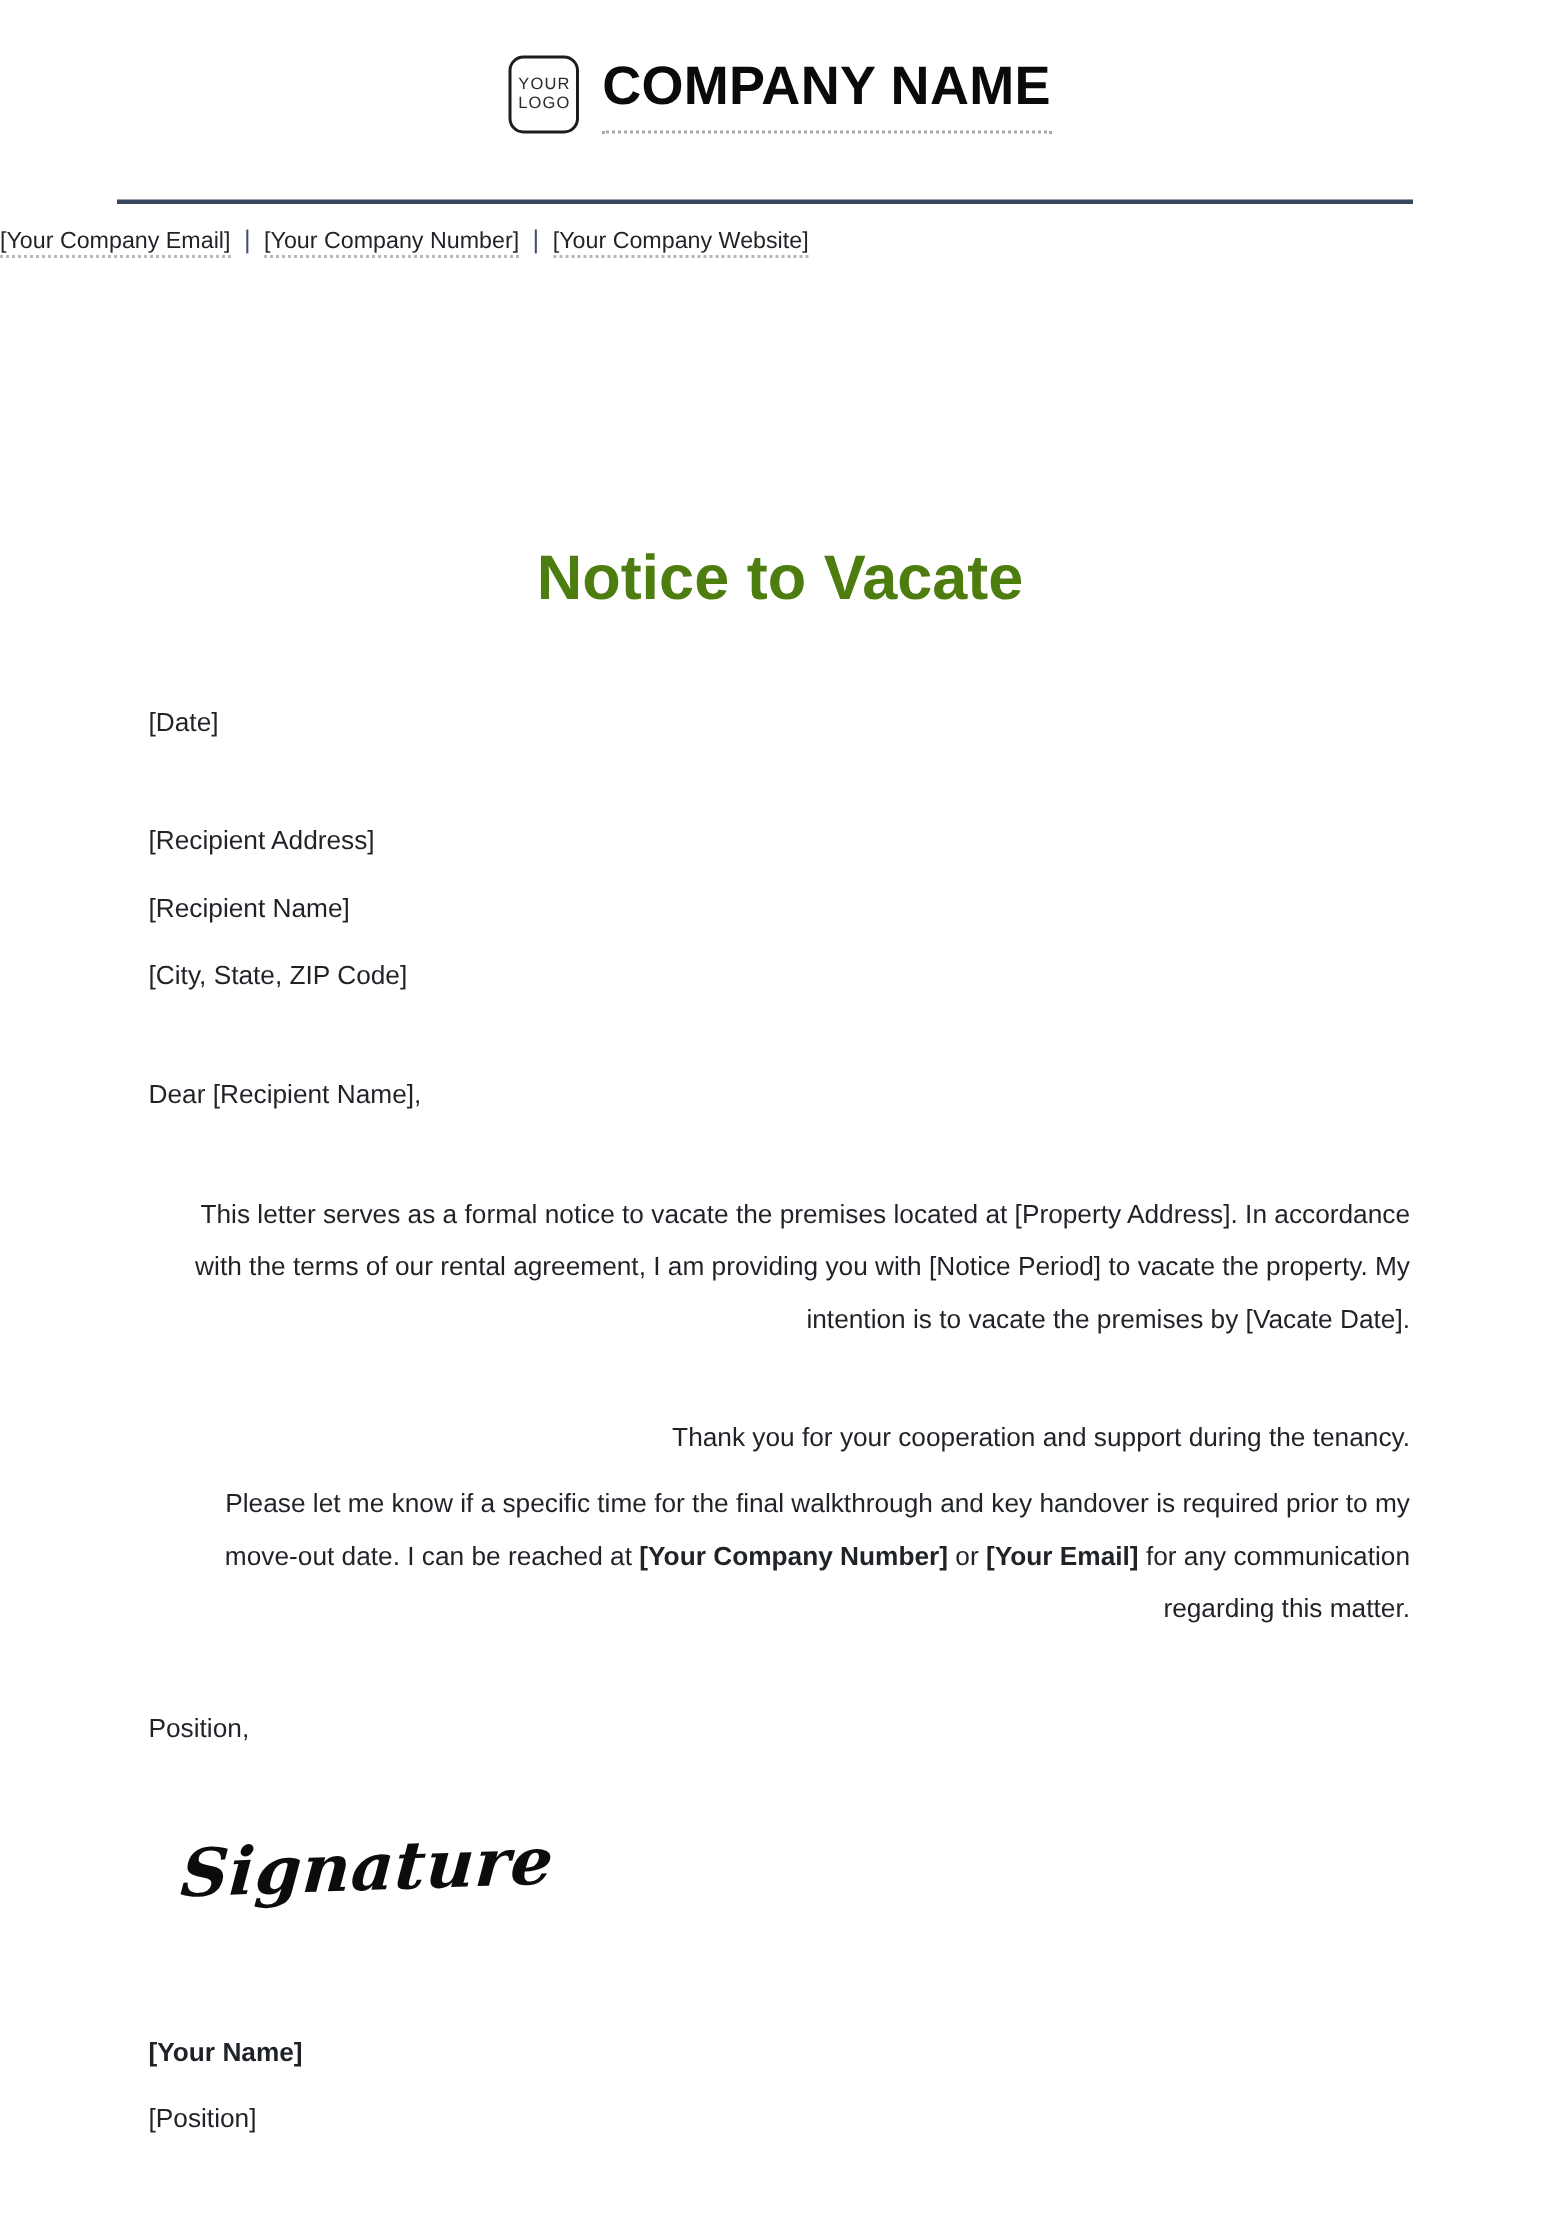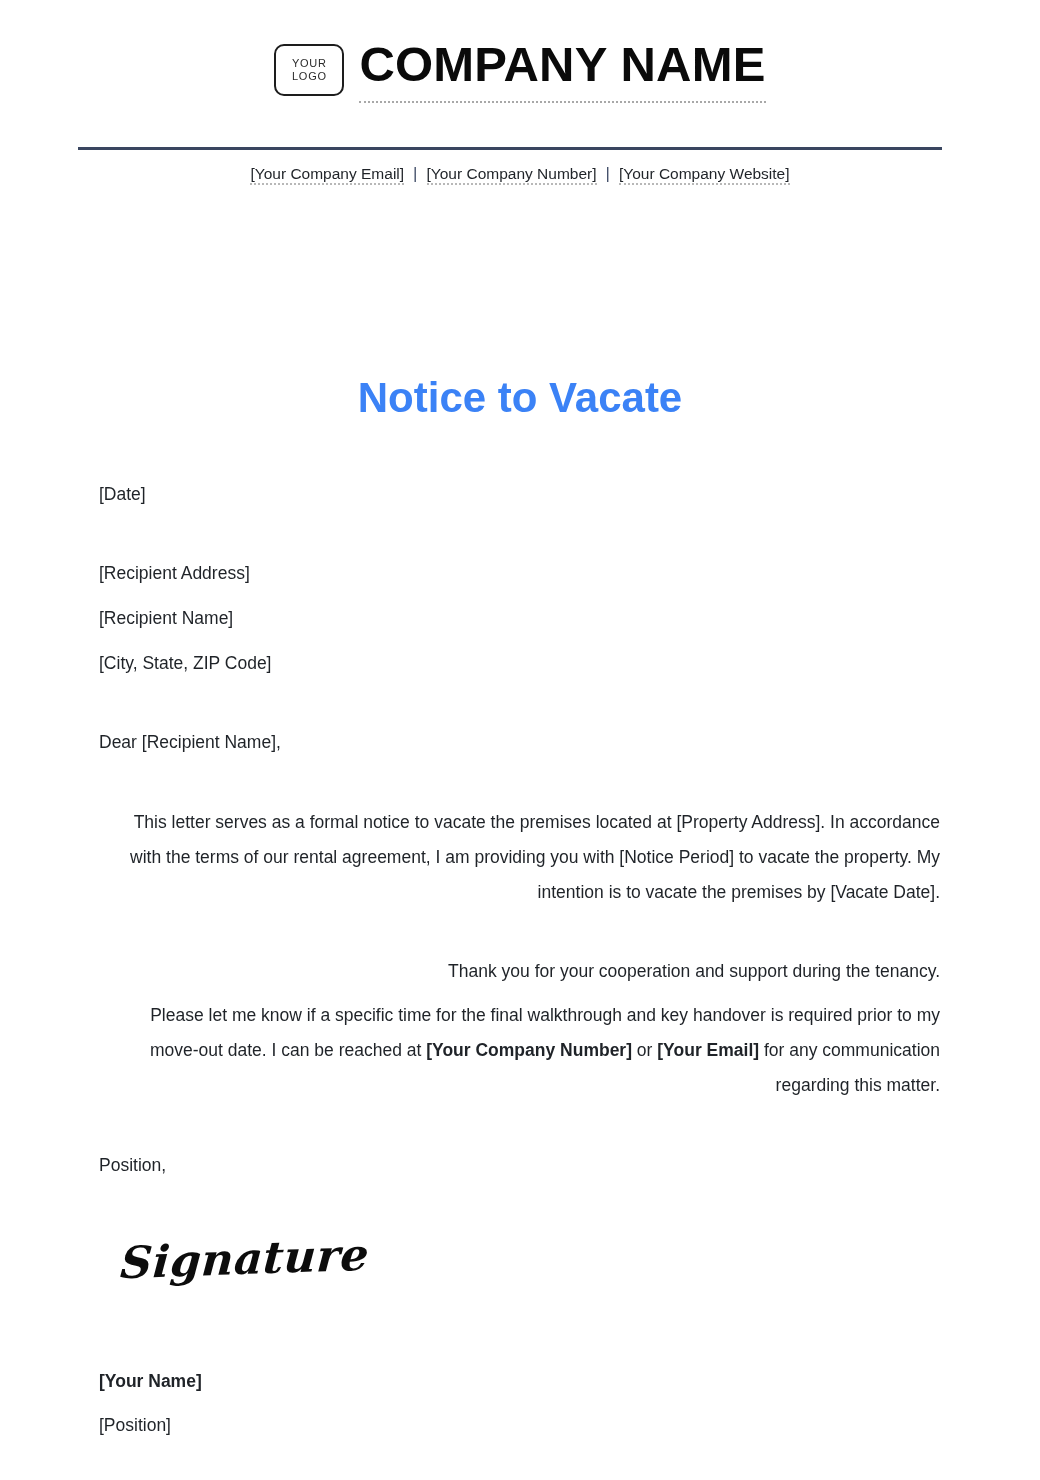--- a/index.html
+++ b/index.html
@@ -12,48 +12,48 @@
     overflow:hidden;
   }
   .page { width:100%; height:100%; }
 
   
   .header {
     display:flex; justify-content:center; align-items:center;
     gap:15px; padding-top:36px;
   }
   .logo-box {
-    width:70px; height:52px;
+    width:47px; height:52px;
     border:2px solid #1d1d1d; border-radius:10px;
     display:flex; flex-direction:column; justify-content:center; align-items:center;
     font-size:11px; line-height:13px; letter-spacing:0.8px;
     color:#2b2b2b; font-weight:400;
   }
   .company-name {
-    font-size:49px; font-weight:800; letter-spacing:0.2px; color:#0a0a0a;
+    font-size:36px; font-weight:800; letter-spacing:0.2px; color:#0a0a0a;
     border-bottom:2px dotted #a8a8a8; padding-bottom:9px;
     font-family:"Liberation Sans", sans-serif;
   }
   .rule {
     margin:44px 0 0 78px; width:864px; height:3px;
     background:#3a4660;
   }
   .contact {
-    text-align:center; margin-top:14px;
+    text-align:left; margin-top:14px;
     font-size:15.5px; line-height:20px; color:#1f2328;
   }
   .contact .field {
     border-bottom:2px dotted #b8b8b8; padding-bottom:1px;
   }
   .contact .sep { color:#44506a; margin:0 9px; font-size:17px; }
 
   
   .title {
     text-align:center; margin-top:190px;
-    font-size:42px; line-height:48px; font-weight:700; color:#3b82f6;
+    font-size:42px; line-height:48px; font-weight:700; color:#4d7c0f;
   }
   .letter { padding:0 100px 0 99px; font-size:17.5px; }
 
   .date { margin-top:62px; line-height:20px; }
 
   .recipient-block { margin-top:59px; }
   .recipient-block p { line-height:20px; margin-bottom:25px; }
   .recipient-block p:last-child { margin-bottom:0; }
 
   .salutation { margin-top:59px; line-height:20px; }

